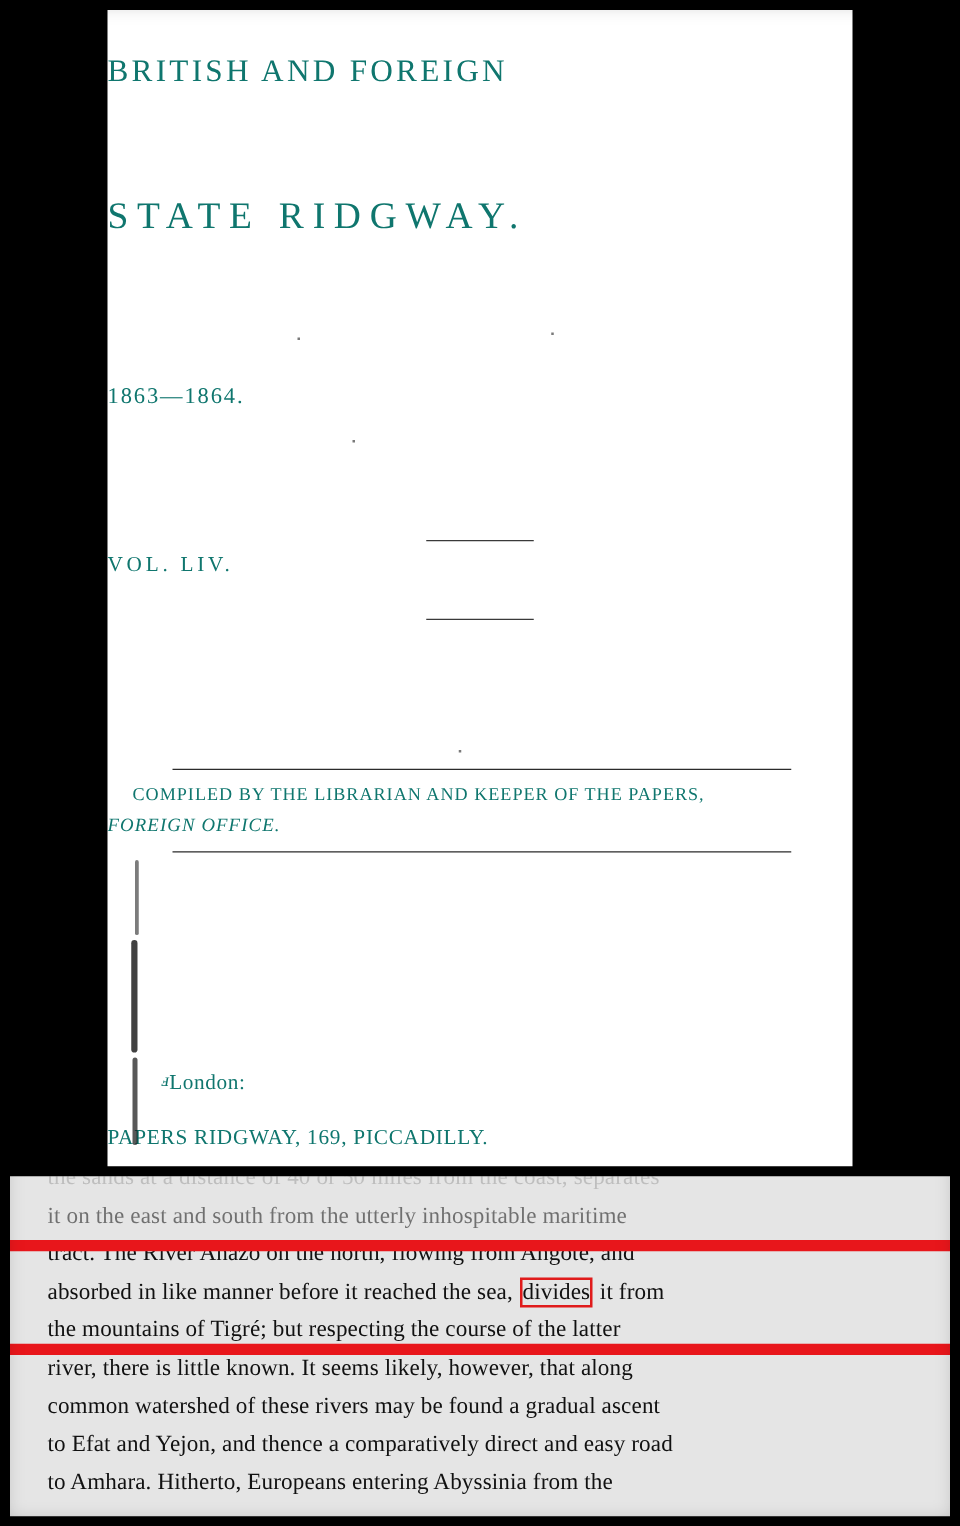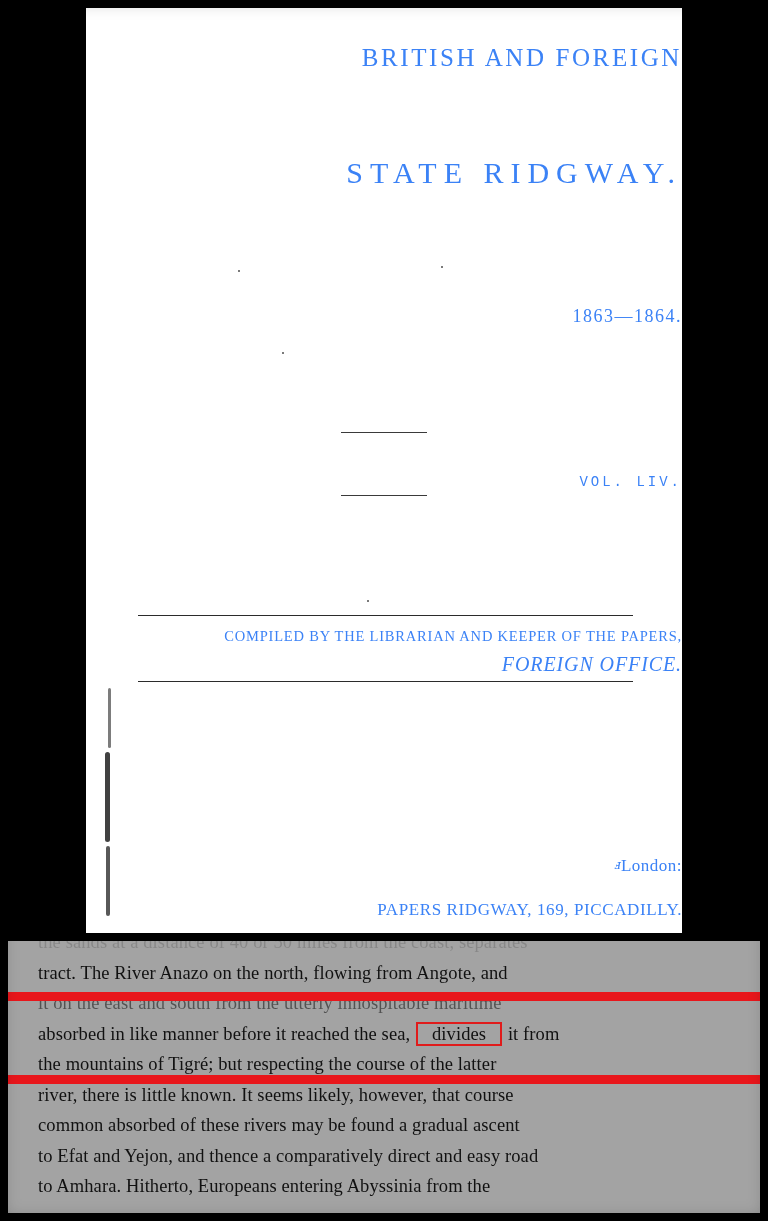--- a/index.html
+++ b/index.html
@@ -27,22 +27,22 @@
     top: 8px;
     width: 596px;
     height: 925px;
     background: #ffffff;
     overflow: hidden;
   }
   .tp-inner {
     position: relative;
     width: 100%;
     height: 100%;
-    color: #3b82f6;
-    text-align: right;
+    color: #0f766e;
+    text-align: left;
   }
   .tp-line1 {
     position: absolute;
     top: 36px;
     left: 0;
     right: 0;
     font-size: 25px;
     letter-spacing: 2.6px;
     font-family: "Liberation Serif", serif;
     font-weight: 400;
@@ -59,26 +59,25 @@
   .tp-years {
     position: absolute;
     top: 298px;
     left: 0;
     right: 0;
     font-size: 18px;
     letter-spacing: 1.5px;
   }
   .tp-vol {
     position: absolute;
-    top: 466px;
-    left: 0;
-    right: 0;
-    font-size: 14px;
+    top: 434px;
+    left: 0;
+    right: 0;
+    font-size: 17px;
     letter-spacing: 3px;
-    font-family: Liberation Mono, monospace;
   }
   .rule {
     position: absolute;
     height: 1px;
     background: #3a3a3a;
   }
   .rule-vol-top {
     top: 424px;
     left: 255px;
     width: 86px;
@@ -108,23 +107,23 @@
     left: 0;
     right: 0;
     font-size: 14.5px;
     letter-spacing: 0.8px;
     font-variant: small-caps;
     padding-left: 20px;
   }
   .tp-office {
     position: absolute;
     top: 645px;
-    left: 12px;
-    right: 0;
-    font-size: 20px;
+    left: 0;
+    right: 0;
+    font-size: 15px;
     letter-spacing: 0.9px;
     font-style: italic;
     font-variant: small-caps;
   }
   .tp-london {
     position: absolute;
     top: 848px;
     left: 0;
     right: 0;
     font-size: 17px;
@@ -157,41 +156,41 @@
   .smudge-c { left: 20px; top: 838px; width: 4px; height: 70px; border-radius: 3px; opacity: 0.7; }
   .speck { position: absolute; background: #222; width: 2px; height: 2px; opacity: .6; }
 
   
   .bodyscan {
     position: absolute;
     left: 8px;
     top: 941px;
     width: 752px;
     height: 272px;
-    background: #a3a3a3;
+    background: #e5e5e5;
     overflow: hidden;
   }
   .bodytext {
     position: absolute;
     left: 30px;
     right: 18px;
     top: -14px;
     color: #111;
     font-size: 18.5px;
     line-height: 30.5px;
     text-align: justify;
     letter-spacing: 0.1px;
   }
   .bodytext .ln { display: block; white-space: nowrap; }
   .ln.faded { opacity: 0.30; }
   .ln.faded2 { opacity: 0.55; }
   .ln.faded3 { opacity: 0.18; }
   .boxed {
     border: 2px solid #e01b1b;
-    padding: 0 14px;
+    padding: 0 0;
     margin: 0 1px;
   }
   .hl-bar {
     position: absolute;
     left: 0;
     width: 752px;
     height: 9px;
     background: #e8161b;
   }
   .hl-top { top: 51px; }
@@ -236,26 +235,26 @@
       <span class="speck" style="left:152px; top:262px;"></span>
       <span class="speck" style="left:355px; top:258px;"></span>
       <span class="speck" style="left:196px; top:344px;"></span>
       <span class="speck" style="left:281px; top:592px;"></span>
     </div>
   </div>
 
   <div class="bodyscan">
     <div class="bodytext">
       <span class="ln faded3">the sands at a distance of 40 or 50 miles from the coast, separates</span>
+      <span class="ln faded2">it on the east and south from the utterly inhospitable maritime</span>
       <span class="ln">tract.   The River Anazo on the north, flowing from Angote, and</span>
-      <span class="ln faded2">it on the east and south from the utterly inhospitable maritime</span>
       <span class="ln"><span>absorbed in like manner before it reached the sea,</span> <span class="boxed">divides</span> <span>it from</span></span>
       <span class="ln">the mountains of Tigré; but respecting the course of the latter</span>
-      <span class="ln">river, there is little known.   It seems likely, however, that course</span>
-      <span class="ln">common absorbed of these rivers may be found a gradual ascent</span>
+      <span class="ln">river, there is little known.   It seems likely, however, that along</span>
+      <span class="ln">common watershed of these rivers may be found a gradual ascent</span>
       <span class="ln">to Efat and Yejon, and thence a comparatively direct and easy road</span>
       <span class="ln">to Amhara.   Hitherto, Europeans entering Abyssinia from the</span>
       <span class="ln faded">&nbsp;</span>
     </div>
     <div class="hl-bar hl-top"></div>
     <div class="hl-bar hl-bot"></div>
   </div>
 
   <div class="edge-shadow"></div>
 </div>

